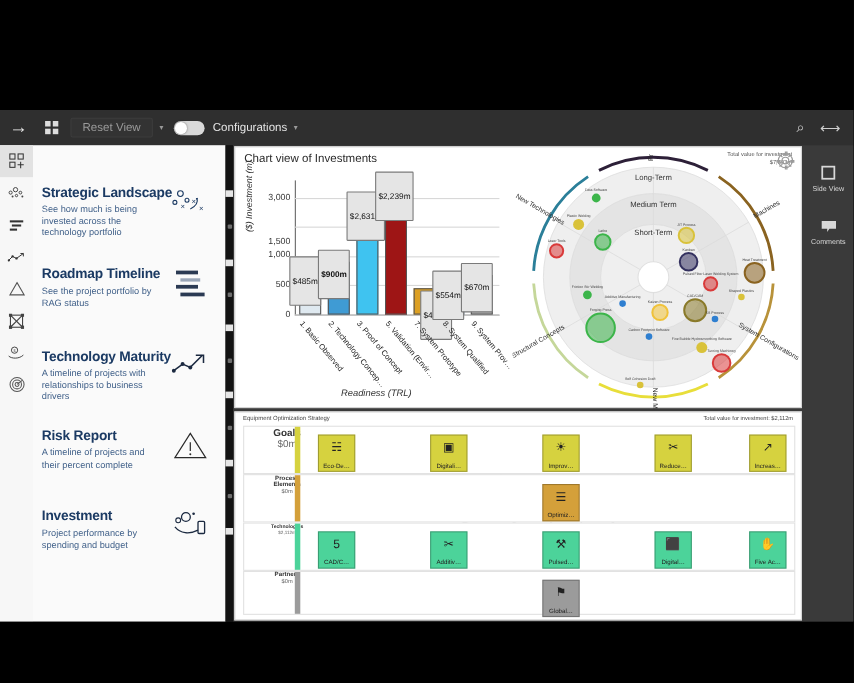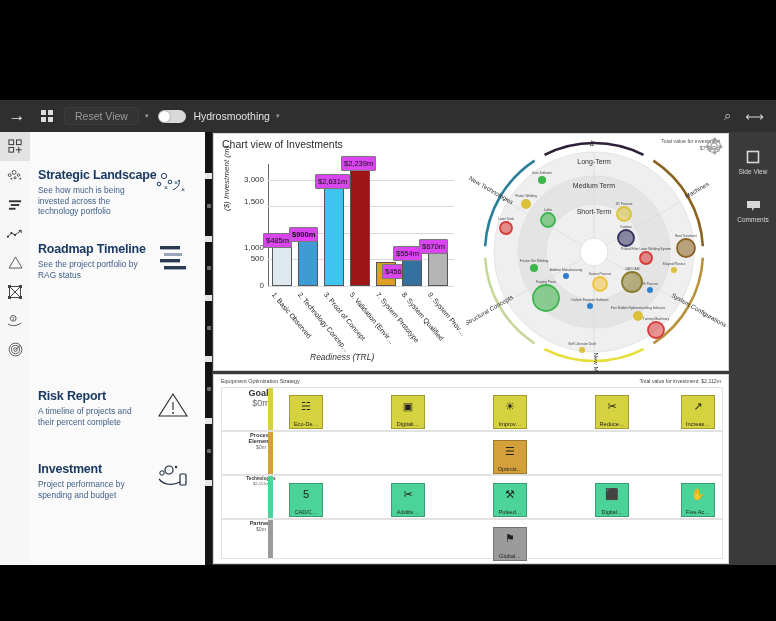--- a/index.html
+++ b/index.html
@@ -62,22 +62,22 @@
   
   .bc { position:absolute; left:10px; top:22px; width:240px; height:212px; }
   .bc-ylab { position:absolute; left:-2px; top:55px; transform:rotate(-90deg);
     transform-origin:left top; font-size:8px; font-style:italic; color:#333; white-space:nowrap; }
   .bc-xlab { position:absolute; left:86px; top:196px; font-size:8.5px; font-style:italic; color:#333; }
   .bc-plot { position:absolute; left:44px; top:8px; width:186px; height:122px; }
   .bc-grid { position:absolute; left:0; width:186px; height:1px; background:#d8d8d8; }
   .bc-ytick { position:absolute; left:-42px; width:38px; text-align:right; font-size:8px; color:#333;
      transform:translateY(-5px); }
   .bar { position:absolute; bottom:0; width:20px; border:1px solid #555; }
-  .blabel { position:absolute; background:#d946ef; border:1px solid #7a7a7a; font-size:7.5px;
-    padding:2px 2px; color:#111; white-space:nowrap; border-radius:1px; }
+  .blabel { position:absolute; background:#e5e5e5; border:1px solid #7a7a7a; font-size:7.5px;
+    padding:17px 2px; color:#111; white-space:nowrap; border-radius:1px; }
   .xcat { position:absolute; font-size:7px; color:#222; white-space:nowrap;
     transform-origin:left top; transform:rotate(50deg); }
   .axis-x { position:absolute; left:44px; top:130px; width:186px; height:1px; background:#666; }
   .axis-y { position:absolute; left:44px; top:8px; width:1px; height:122px; background:#666; }
 
   
   .radar { position:absolute; left:252px; top:6px; width:260px; height:232px; }
   .radar svg { display:block; }
 
   
@@ -113,21 +113,21 @@
       <svg width="14" height="14" viewBox="0 0 14 14">
         <rect x="1" y="1" width="5" height="5" fill="#ddd"></rect>
           <rect x="8" y="1" width="5" height="5" fill="#ddd"></rect>
         <rect x="1" y="8" width="5" height="5" fill="#ddd"></rect>
           <rect x="8" y="8" width="5" height="5" fill="#ddd"></rect>
       </svg>
     </div>
     <div class="tb-reset">Reset View</div>
     <div class="tb-caret">▾</div>
     <div class="tb-toggle"></div>
-    <div class="tb-rel">Hydrosmoothing</div>
+    <div class="tb-rel">Configurations</div>
     <div class="tb-caret">▾</div>
     <div class="tb-right">
       <span class="tb-ico">⌕</span>
       <span class="tb-ico">⟷</span>
     </div>
   </div>
 
   <div class="rail">
     <div class="rail-inner">
       <div class="rail-item active">
@@ -224,20 +224,33 @@
       <div class="lp-ico">
         <svg width="38" height="28" viewBox="0 0 38 28">
           <rect x="4" y="2" width="20" height="3.4" fill="#2b3a53"></rect>
           <rect x="8" y="9" width="18" height="3" fill="#9aa6b8"></rect>
           <rect x="4" y="15" width="20" height="3.4" fill="#2b3a53"></rect>
           <rect x="8" y="22" width="22" height="3.4" fill="#2b3a53"></rect>
         </svg>
       </div>
     </div>
 
+    <div class="lp-entry" style="top:185px">
+      <div class="lp-title">Technology Maturity</div>
+      <div class="lp-desc">A timeline of projects with relationships to business drivers</div>
+      <div class="lp-ico">
+        <svg width="38" height="26" viewBox="0 0 38 26">
+          <polyline points="2,18 10,12 17,15 28,4" fill="none" stroke="#1b2940" stroke-width="1.4"></polyline>
+          <circle cx="2" cy="18" r="1.8" fill="#1b2940"></circle>
+            <circle cx="10" cy="12" r="1.8" fill="#1b2940"></circle>
+          <circle cx="17" cy="15" r="1.8" fill="#1b2940"></circle>
+          <polyline points="22,4 29,4 29,11" fill="none" stroke="#1b2940" stroke-width="1.4"></polyline>
+        </svg>
+      </div>
+    </div>
 
     <div class="lp-entry" style="top:257px">
       <div class="lp-title">Risk Report</div>
       <div class="lp-desc">A timeline of projects and their percent complete</div>
       <div class="lp-ico">
         <svg width="34" height="28" viewBox="0 0 34 28">
           <polygon points="17,3 31,25 3,25" fill="none" stroke="#2b2b2b" stroke-width="1.1"></polygon>
           <line x1="17" y1="11" x2="17" y2="19" stroke="#2b2b2b" stroke-width="1.1"></line>
           <circle cx="17" cy="22" r="0.9" fill="#2b2b2b"></circle>
         </svg>
@@ -301,23 +314,23 @@
         <div class="bc-ylab">($) Investment (m)</div>
         <div class="bc-xlab">Readiness (TRL)</div>
         <div class="axis-x"></div>
         <div class="axis-y"></div>
         <div class="bc-plot" id="plot">
             <div class="bc-grid" style="top: 122px;"></div>
             <div class="bc-ytick" style="top: 122px;">0</div>
             <div class="bc-grid" style="top: 95.4783px;"></div>
             <div class="bc-ytick" style="top: 95.4783px;">500</div>
             <div class="bc-grid" style="top: 68.9565px;"></div>
-            <div class="bc-ytick" style="top: 84px;">1,000</div>
+            <div class="bc-ytick" style="top: 68px;">1,000</div>
             <div class="bc-grid" style="top: 42.4348px;"></div>
-            <div class="bc-ytick" style="top: 38px;">1,500</div>
+            <div class="bc-ytick" style="top: 56px;">1,500</div>
             <div class="bc-grid" style="top: 15.913px;"></div>
             <div class="bc-ytick" style="top: 15.913px;">3,000</div>
             <div class="bar" style="left: 4px; height: 41.6922px; background: rgb(223, 233, 240);"></div>
             <div class="blabel" style="left: -5px; top: 69.3078px;">$485m</div>
             <div class="xcat" style="left: 8px; top: 127px;">1. Basic Observed</div>
             <div class="bar" style="left: 30px; height: 47.7391px; background: rgb(63, 155, 212);"></div>
             <div class="blabel" style="left: 21px; top: 63.2609px; font-weight: bold;">$900m</div>
             <div class="xcat" style="left: 34px; top: 127px;">2. Technology Concep…</div>
             <div class="bar" style="left: 56px; height: 100.677px; background: rgb(63, 195, 240);"></div>
             <div class="blabel" style="left: 47px; top: 10.3235px;">$2,631m</div>

